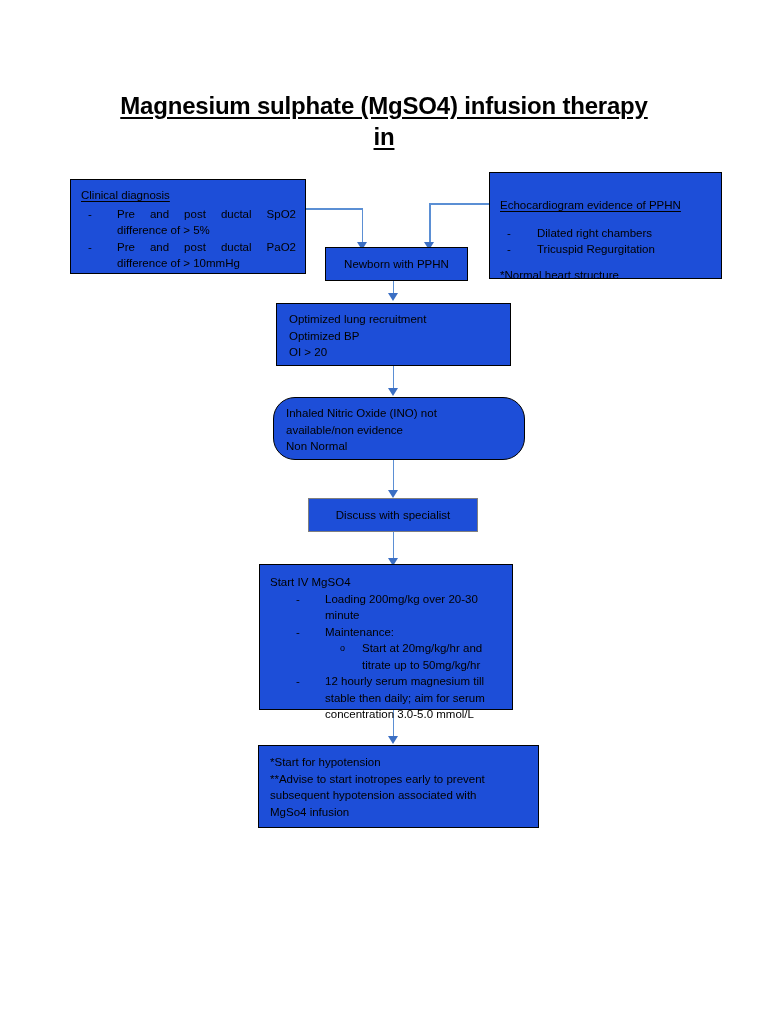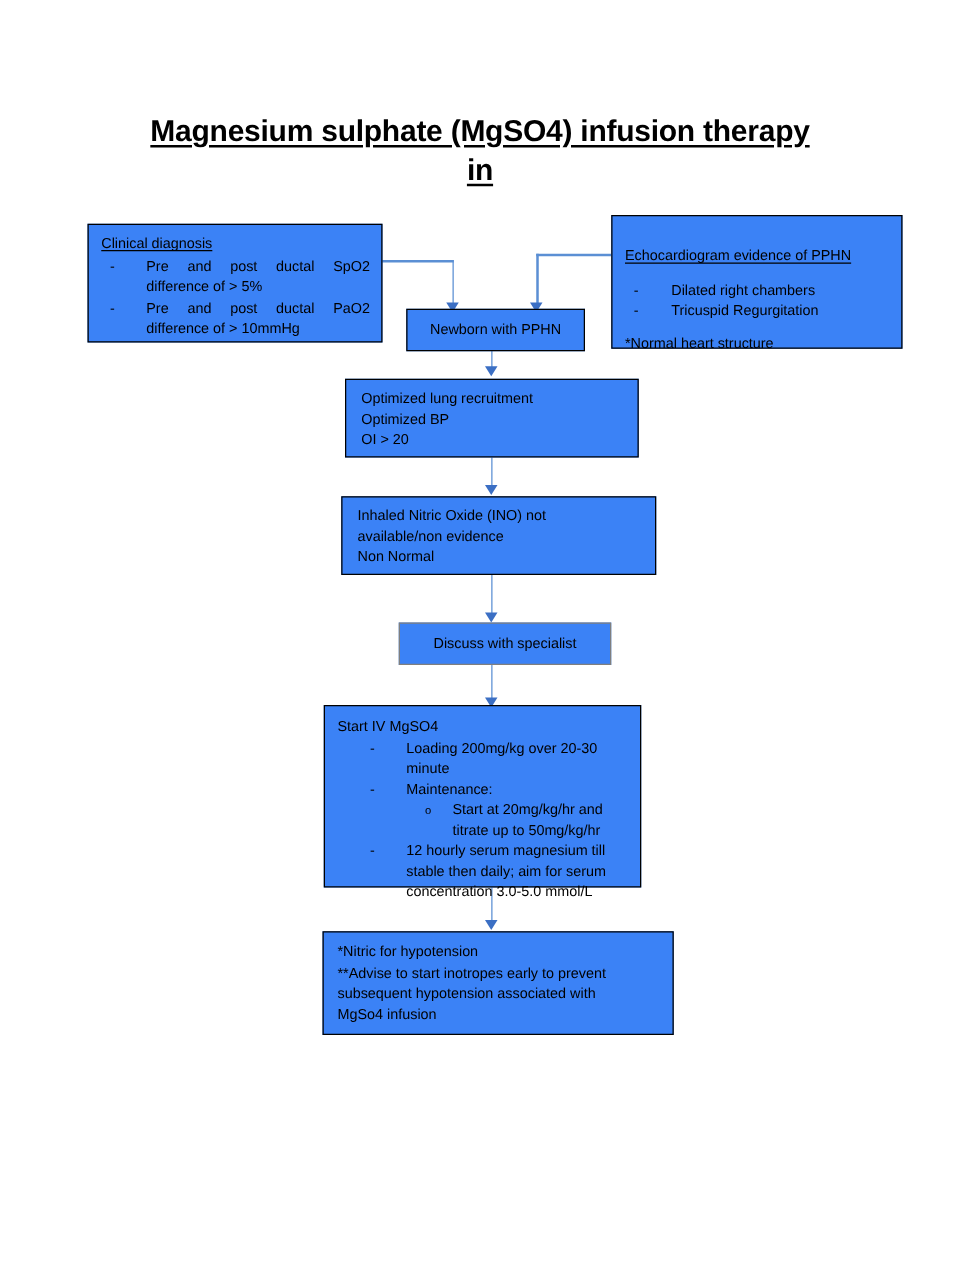--- a/index.html
+++ b/index.html
@@ -36,21 +36,21 @@
   }
   .title span {
     text-decoration: underline;
     text-underline-offset: 3px;
   }
 
   
   .box {
     position: absolute;
     box-sizing: border-box;
-    background: #3b82f6;
+    background: #1d4ed8;
     border: 1.3px solid #000000;
     font-size: 11.5px;
     line-height: 16.5px;
     padding: 7px 9px 7px 10px;
   }
   .box.grey { border-color: #7f7f7f; }
   .box.center {
     display: flex;
     align-items: center;
     justify-content: center;
@@ -189,27 +189,27 @@
   <div class="box center" style="left:325px; top:247px; width:143px; height:27px;">
     <span>Newborn with PPHN</span>
   </div>
 
   <div class="box" style="left:276px; top:303px; width:235px; height:63px; padding-left:12px;">
     <div>Optimized lung recruitment</div>
     <div>Optimized BP</div>
     <div>OI &gt; 20</div>
   </div>
 
-  <div class="box" style="left:273px; top:397px; width:252px; height:63px; padding-left:12px;">
+  <div class="box" style="left:273px; top:397px; width:252px; height:63px; padding-left:12px;border-radius:22px;">
     <div>Inhaled Nitric Oxide (INO) not</div>
     <div>available/non evidence</div>
     <div>Non Normal</div>
   </div>
 
-  <div class="box center grey" style="left:308px; top:498px; width:170px; height:30px;margin-left:11px;">
+  <div class="box center grey" style="left:308px; top:498px; width:170px; height:30px;">
     <span>Discuss with specialist</span>
   </div>
 
   <div class="box" style="left:259px; top:564px; width:254px; height:146px; padding:9px 10px 0 10px;">
     <div>Start IV MgSO4</div>
     <ul class="mg-root">
       <li>
         <span class="dash">-</span>
         <span class="txt">Loading 200mg/kg over 20-30 minute</span>
       </li>
@@ -224,19 +224,19 @@
         </ul>
       </li>
       <li>
         <span class="dash">-</span>
         <span class="txt">12 hourly serum magnesium till stable then daily; aim for serum concentration 3.0-5.0 mmol/L</span>
       </li>
     </ul>
   </div>
 
   <div class="box" style="left:258px; top:745px; width:281px; height:83px; padding-left:11px; padding-top:8px;">
-    <div>*Nitric for hypotension</div>
+    <div>*Start for hypotension</div>
     <div>**Advise to start inotropes early to prevent</div>
     <div>subsequent hypotension associated with</div>
     <div>MgSo4 infusion</div>
   </div>
 
 </div>
 
 </body></html>

